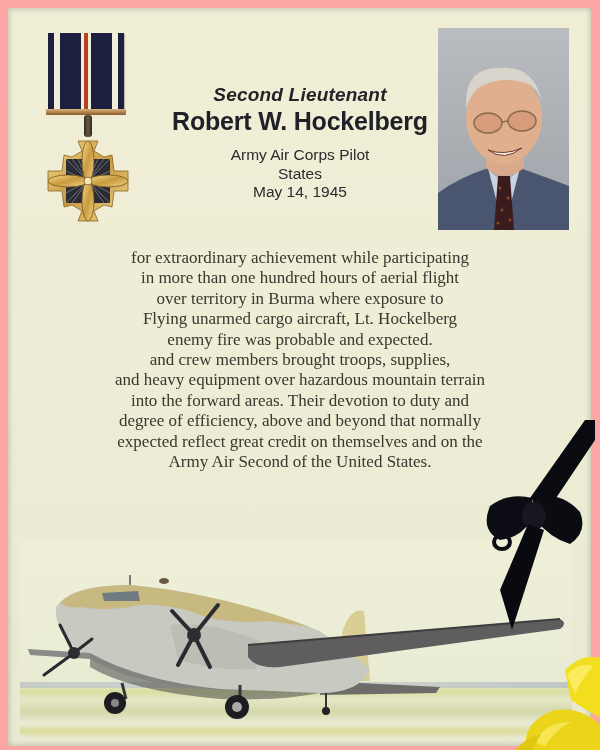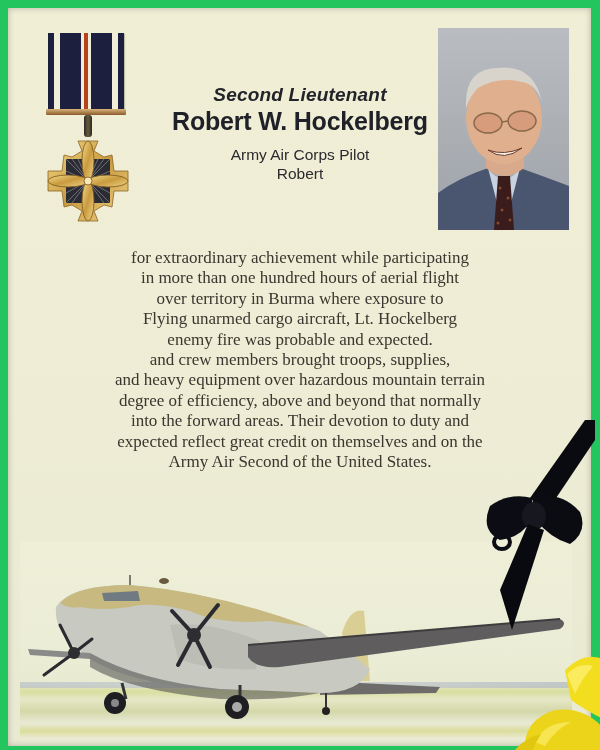--- a/index.html
+++ b/index.html
@@ -7,21 +7,21 @@
       padding: 0;
       width: 600px;
       height: 750px;
       overflow: hidden;
       background: #0d0f14;
     }
     .frame {
       position: absolute;
       left: 0; top: 0;
       width: 600px; height: 750px;
-      background: #22c55e;
+      background: #fca5a5;
     }
     .mat {
       position: absolute;
       left: 8px; top: 8px;
       width: 583px; height: 738px;
       background: linear-gradient(180deg, #f1eed6 0%, #efedd5 40%, #ecebd3 70%, #e9ead2 100%);
       box-shadow: inset 0 0 6px rgba(0,0,0,0.25);
     }
     
     .medal {
@@ -190,21 +190,22 @@
       <ellipse cx="26" cy="46" rx="20" ry="6" fill="url(#gold)" stroke="#7a5520" stroke-width="0.8"></ellipse>
       <ellipse cx="66" cy="46" rx="20" ry="6" fill="url(#gold)" stroke="#7a5520" stroke-width="0.8"></ellipse>
       <circle cx="46" cy="46" r="4" fill="#f6e7b4" stroke="#7a5520" stroke-width="0.8"></circle>
     </svg>
   </div>
 
   <div class="rank">Second Lieutenant</div>
   <div class="name">Robert W. Hockelberg</div>
   <div class="subinfo">
     <div>Army Air Corps Pilot</div>
-    <div>Robert</div>
+    <div>States</div>
+    <div>May 14, 1945</div>
   </div>
 
   <div class="portrait">
     <svg width="131" height="202" viewBox="0 0 131 202">
 
       <path d="M0 202 L0 165 Q20 150 50 140 L66 160 L82 140 Q110 150 131 158 L131 202 Z" fill="#4a5670"></path>
       <path d="M50 140 L66 202 L82 140 Q75 150 66 152 Q57 150 50 140 Z" fill="#c9d3e0"></path>
 
       <path d="M60 148 L72 148 L76 202 L56 202 Z" fill="#3a1c1c"></path>
       <g fill="#8a4a2a">
@@ -230,22 +231,22 @@
   </div>
 
   <div class="citation">
     <div>for extraordinary achievement while participating</div>
     <div>in more than one hundred hours of aerial flight</div>
     <div>over territory in Burma where exposure to</div>
     <div>Flying unarmed cargo aircraft, Lt. Hockelberg</div>
     <div>enemy fire was probable and expected.</div>
     <div>and crew members brought troops, supplies,</div>
     <div>and heavy equipment over hazardous mountain terrain</div>
+    <div>into the forward areas. Their devotion to duty and</div>
     <div>degree of efficiency, above and beyond that normally</div>
-    <div>into the forward areas. Their devotion to duty and</div>
     <div>expected reflect great credit on themselves and on the</div>
     <div>Army Air Second of the United States.</div>
   </div>
 
   <div class="aircraft-photo">
     <div class="horizon"></div>
     <svg width="552" height="198" viewBox="0 0 552 198" style="position:absolute;left:0;top:0">
 
       <path d="M322 92 Q330 66 344 70 L350 140 L326 140 Z" fill="#d9cf94"></path>
 

